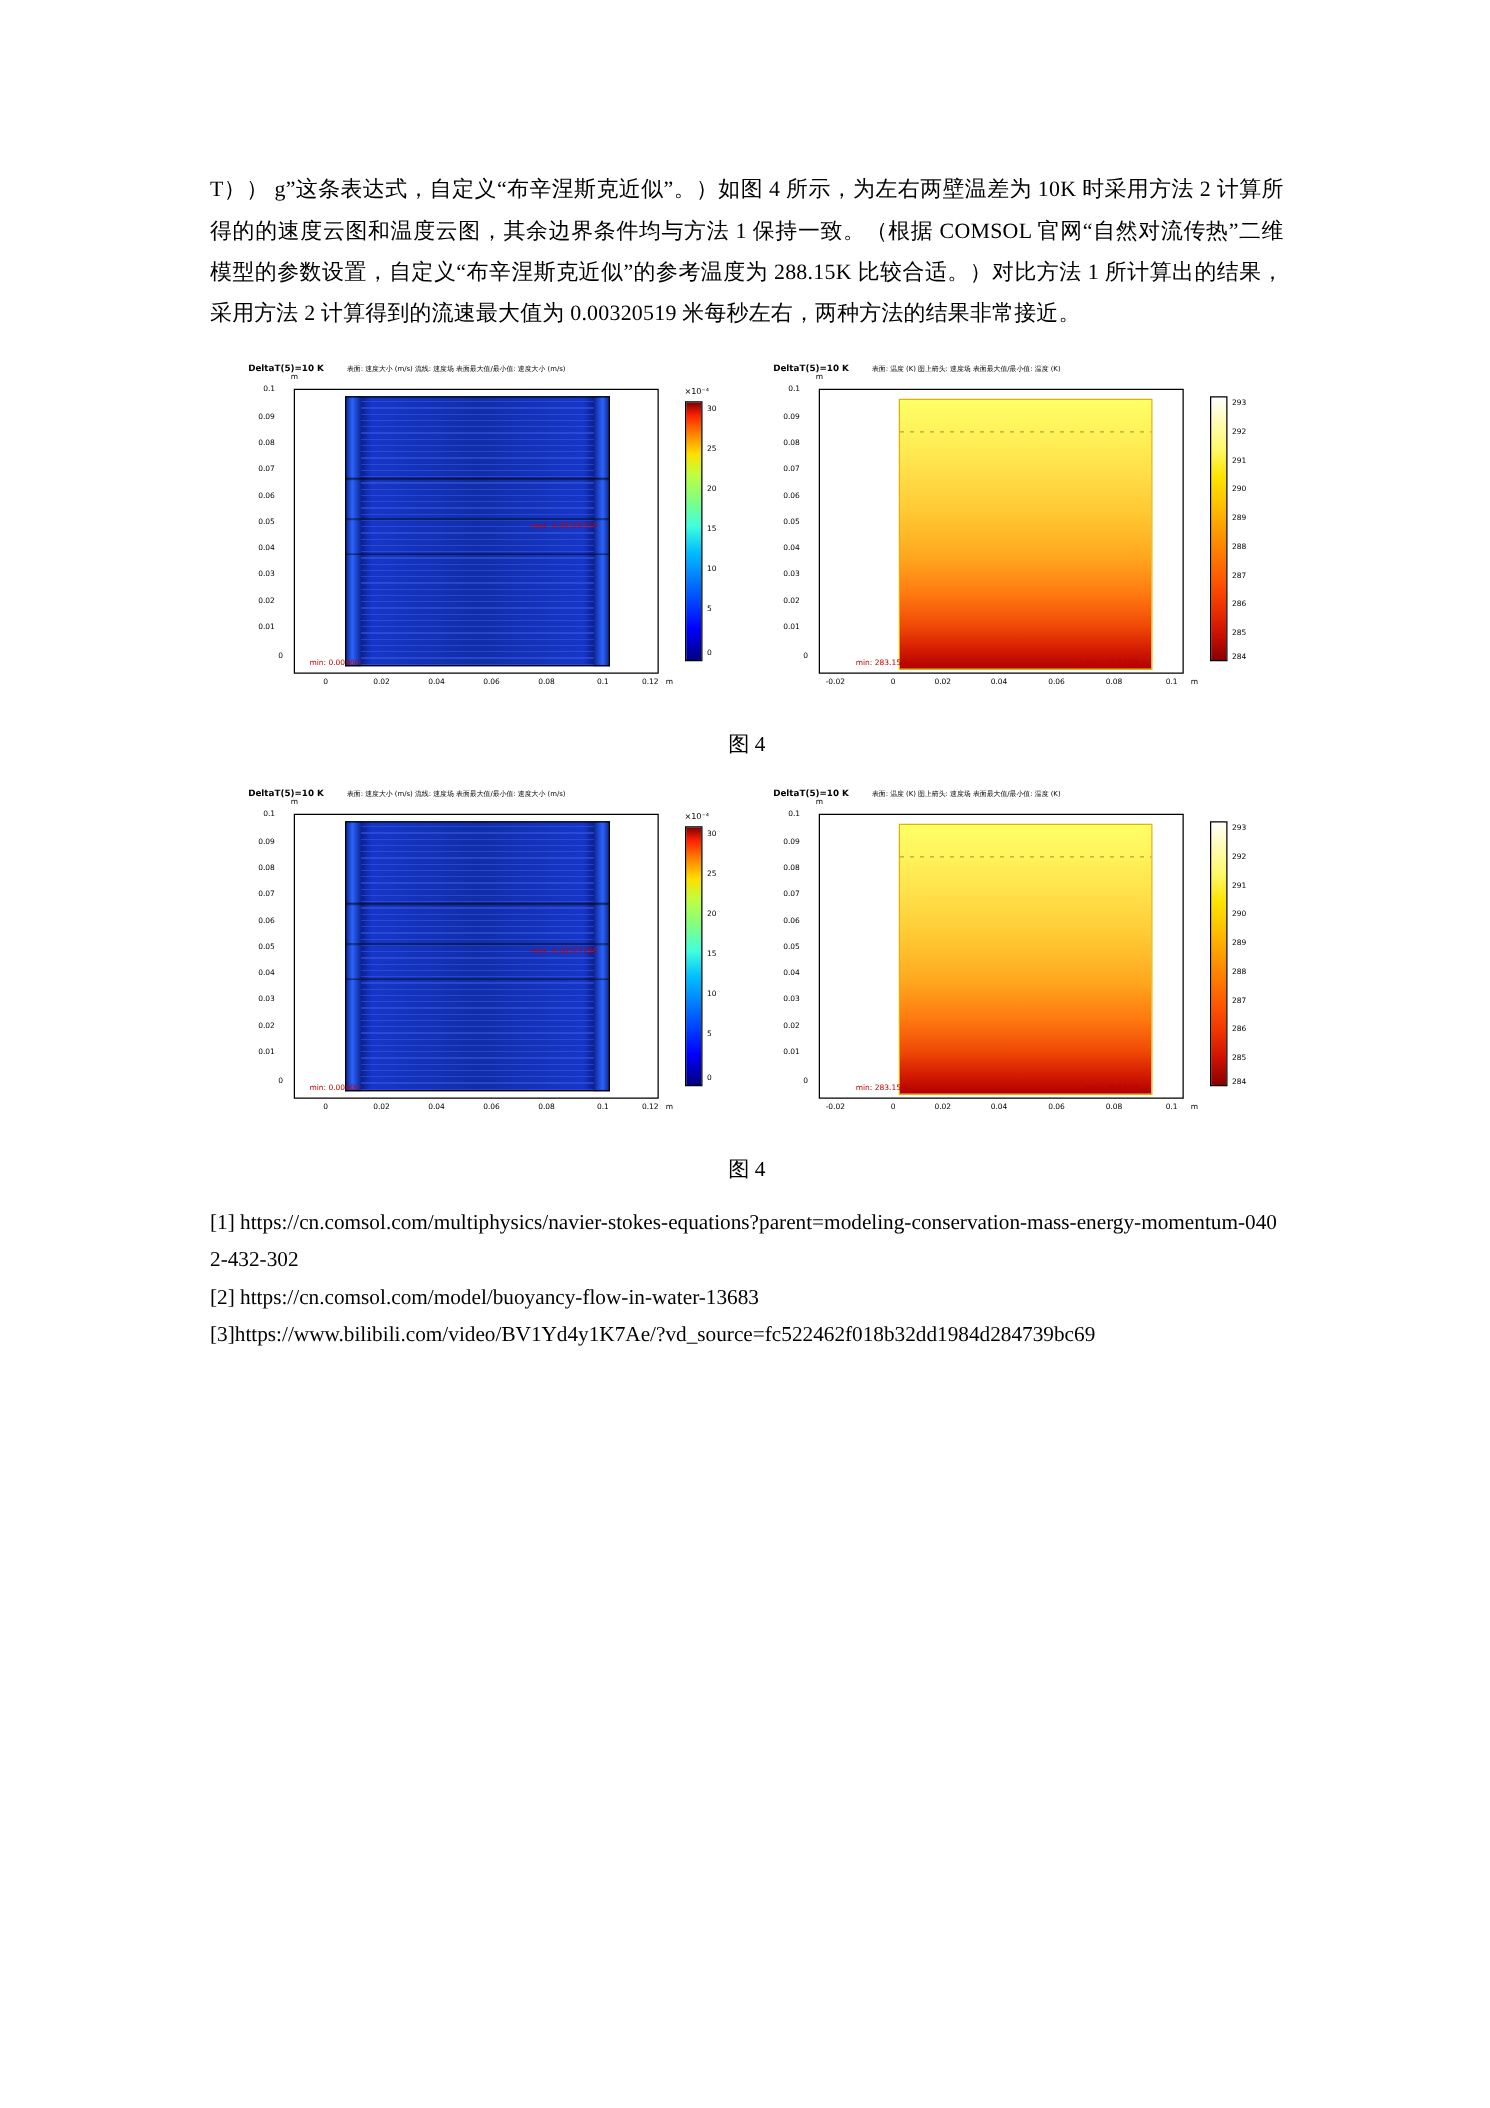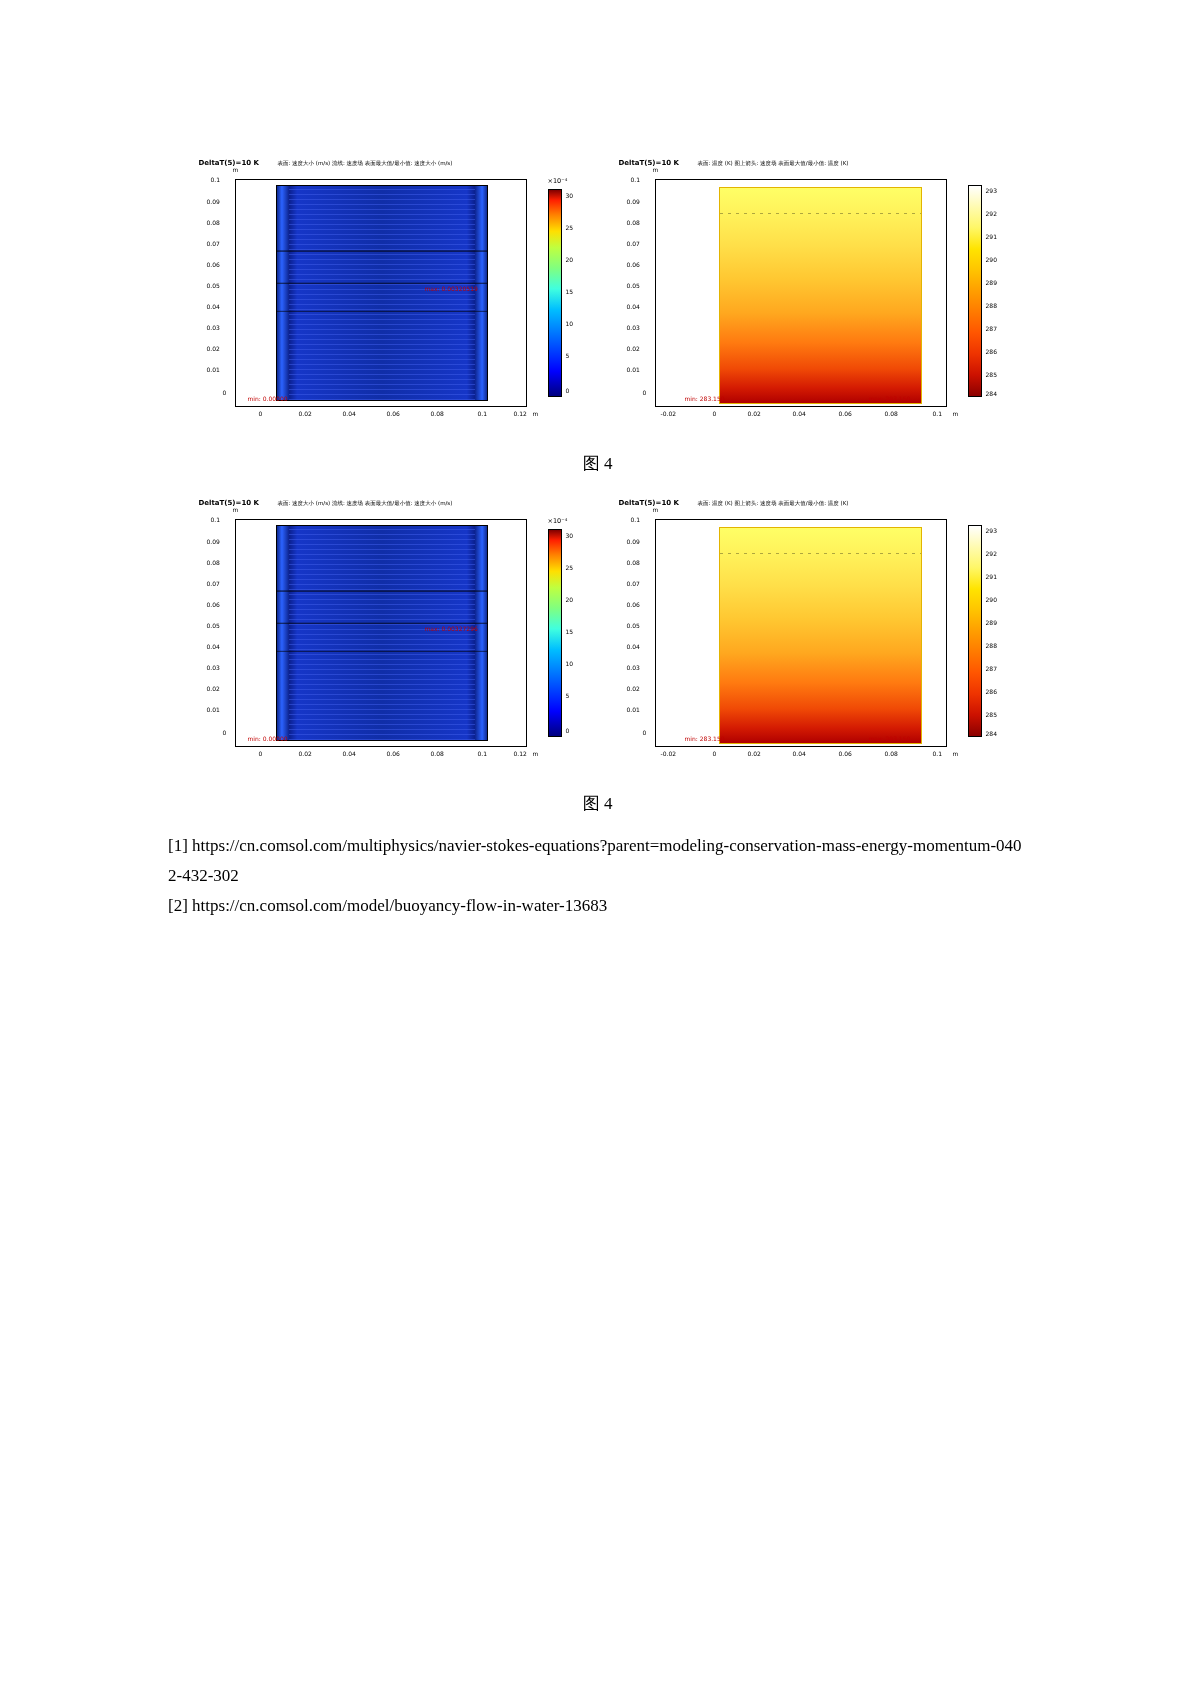--- a/index.html
+++ b/index.html
@@ -176,20 +176,21 @@
       #8b0000 0%, #cc1100 10%, #ee3300 20%, #ff5500 30%,
       #ff7a00 40%, #ff9e00 50%, #ffc400 60%, #ffe400 70%,
       #fff766 80%, #fffbb0 90%, #ffffff 100%);
   }
 </style>
 </head>
 <body>
 
 <div class="page">
 
+  <p class="body-text">T）） g”这条表达式，自定义“布辛涅斯克近似”。）如图 4 所示，为左右两壁温差为 10K 时采用方法 2 计算所得的的速度云图和温度云图，其余边界条件均与方法 1 保持一致。（根据 COMSOL 官网“自然对流传热”二维模型的参数设置，自定义“布辛涅斯克近似”的参考温度为 288.15K 比较合适。）对比方法 1 所计算出的结果，采用方法 2 计算得到的流速最大值为 0.00320519 米每秒左右，两种方法的结果非常接近。</p>
 
   <div class="figs">
 
     <div class="plot" style="width:390px;height:285px;">
       <div class="title">DeltaT(5)=10 K</div>
       <div class="subtitle" style="left:85px;">表面: 速度大小 (m/s)   流线: 速度场   表面最大值/最小值: 速度大小 (m/s)</div>
 
       <div class="axes" style="left:42px;top:22px;width:292px;height:228px;">
         <div class="frame-in">
           <div class="vel-field" style="left:14%;top:2%;right:13%;bottom:2%;">
@@ -400,15 +401,16 @@
       <div class="cbar-lbl" style="left:373px;top:214px;">285</div>
       <div class="cbar-lbl" style="left:373px;top:233px;">284</div>
     </div>
   </div>
 
   <div class="figcap">图 4</div>
 
   <div class="refs">
     <p>[1] https://cn.comsol.com/multiphysics/navier-stokes-equations?parent=modeling-conservation-mass-energy-momentum-0402-432-302</p>
     <p>[2] https://cn.comsol.com/model/buoyancy-flow-in-water-13683</p>
+    <p>[3]https://www.bilibili.com/video/BV1Yd4y1K7Ae/?vd_source=fc522462f018b32dd1984d284739bc69</p>
   </div>
 
 </div>
 
 </body></html>

